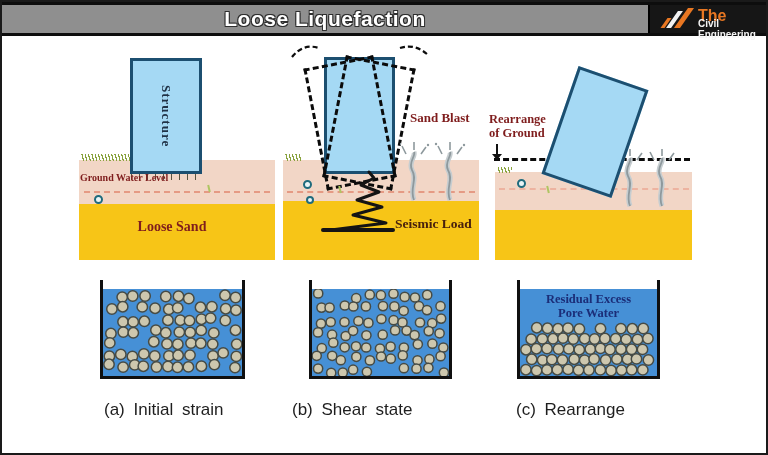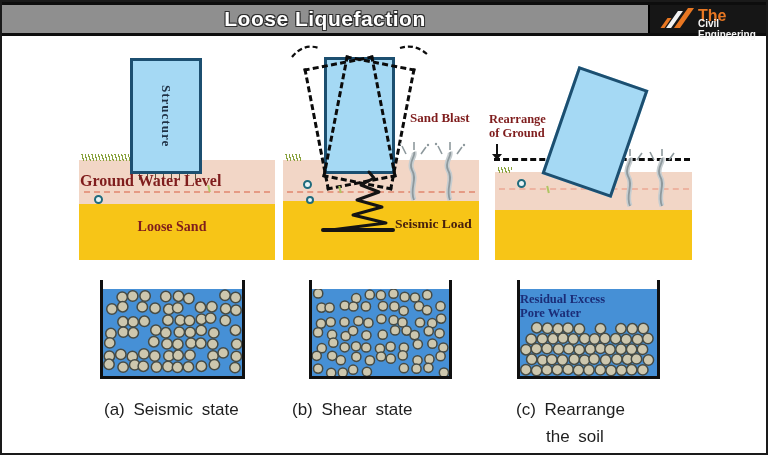--- a/index.html
+++ b/index.html
@@ -63,21 +63,21 @@
   .subs-arrow-line { position:absolute; left:494px; top:142px; width:2px; height:11px; background:#111; }
   .subs-arrow-head { position:absolute; left:490px; top:152px; width:0; height:0;
     border-left:5px solid transparent; border-right:5px solid transparent; border-top:6px solid #111; }
   
   .overlay { position:absolute; }
   
   .beaker { position:absolute; top:278px; height:99px;
             border:3px solid #101010; border-top:none; }
   .water  { position:absolute; left:0; right:0; top:9px; bottom:0; background:#4690d6; }
   .water svg { position:absolute; left:0; top:0; }
-  .beaker-label { position:absolute; left:0; right:0; top:3px; text-align:left;
+  .beaker-label { position:absolute; left:0; right:0; top:3px; text-align:center;
     font-family:"Liberation Serif", serif; font-weight:bold; font-size:12.5px;
     line-height:14px; color:#1b2d78; }
   
   .caption { position:absolute; font-size:17px; color:#1e1e1e; line-height:27px;
              word-spacing:4px; white-space:nowrap; }
   .cap-row2-b { margin-left:28px; }
   .cap-row2-c { margin-left:30px; }
 </style>
 </head>
 <body>
@@ -96,21 +96,21 @@
   </div>
 
   <div class="pink" style="left:77px;top:158px;width:196px;height:44px;"></div>
   <div class="yellow" style="left:77px;top:202px;width:196px;height:56px;"></div>
   <div class="grass" style="left:79px;top:152px;width:49px;"></div>
   <div class="wline" style="left:82px;top:189px;width:186px;"></div>
   <div class="struct" style="left:128px;top:56px;width:72px;height:116px;">
     <span class="struct-label">Structure</span>
   </div>
   <div class="ticks" style="left:129px;top:172px;width:70px;"></div>
-  <div class="dlabel" style="left:78px;top:170px;font-size:16px;">Ground Water Level</div>
+  <div class="dlabel" style="left:78px;top:170px;font-size:10px;">Ground Water Level</div>
   <div class="bubble" style="left:92px;top:193px;"></div>
   <div class="sprout" style="left:206px;top:183px;"></div>
   <div class="dlabel" style="left:105px;top:217px;width:130px;text-align:center;font-size:14px;">Loose Sand</div>
 
   <div class="pink" style="left:281px;top:158px;width:196px;height:41px;"></div>
   <div class="yellow" style="left:281px;top:199px;width:196px;height:59px;"></div>
   <div class="grass" style="left:283px;top:152px;width:16px;"></div>
   <div class="wline" style="left:285px;top:189px;width:188px;"></div>
 
   <div class="struct" style="left:322px;top:55px;width:71px;height:117px;"></div>
@@ -397,23 +397,22 @@
         </svg>
       <div class="beaker-label">
         <div>Residual Excess</div>
         <div>Pore Water</div>
       </div>
     </div>
   </div>
 
   <div class="caption" style="left:102px;top:394px;">
     <span>(a)</span>
-    <span>Seismic state</span>
+    <span>Initial strain</span>
   </div>
   <div class="caption" style="left:290px;top:394px;">
     <div><span>(b)</span> <span>Shear state</span></div>
   </div>
   <div class="caption" style="left:514px;top:394px;">
     <div><span>(c)</span> <span>Rearrange</span></div>
-    <div class="cap-row2-c">the soil</div>
   </div>
 
 </div>
 
 </body></html>

